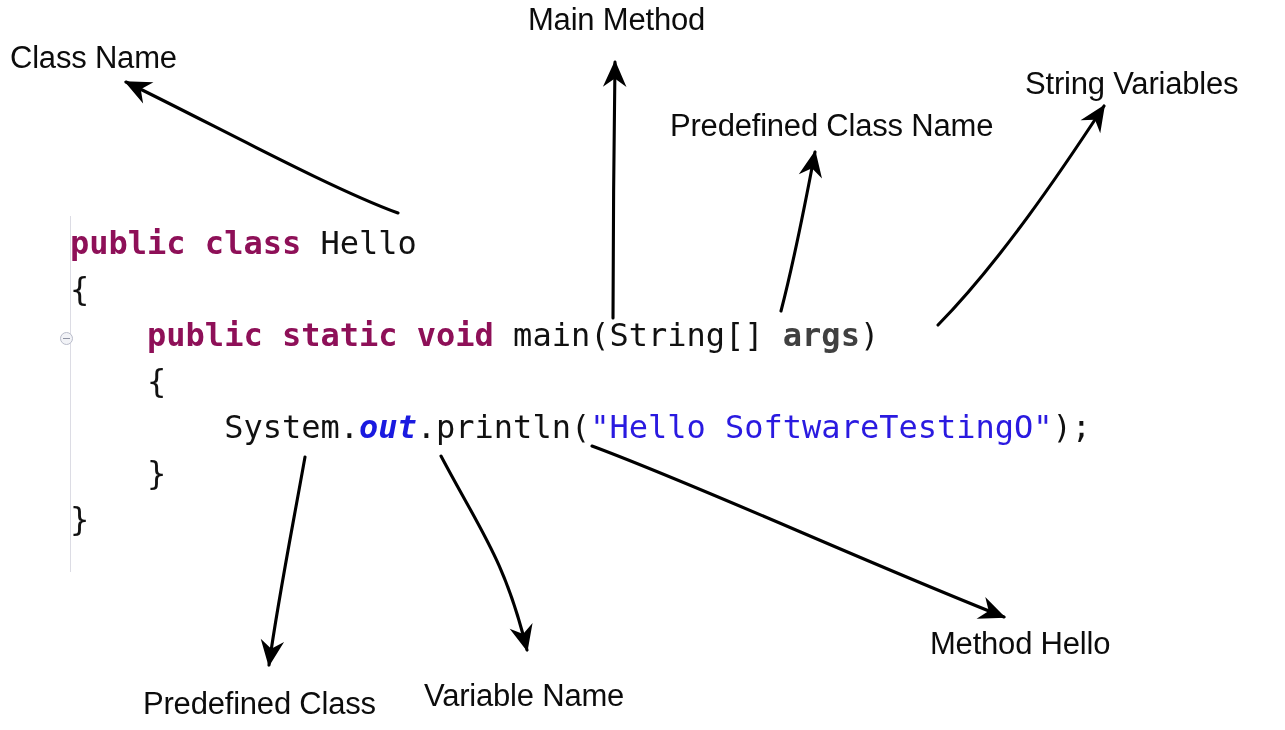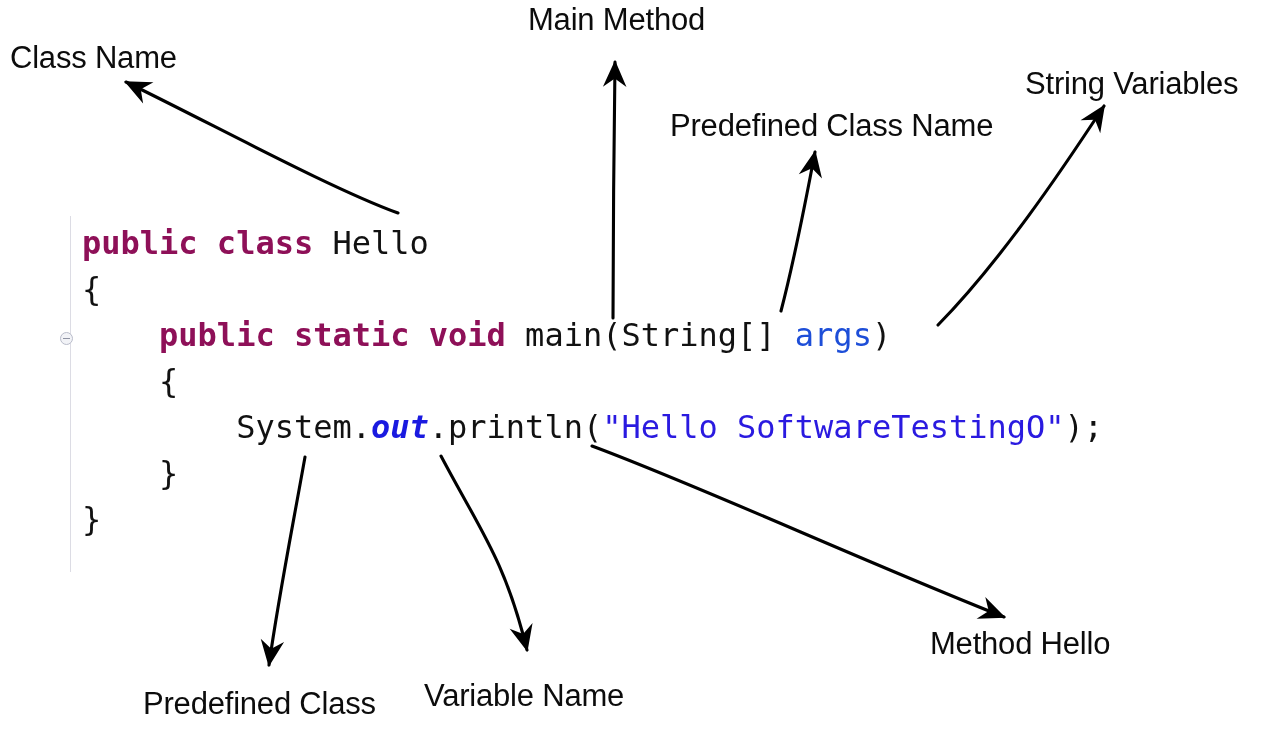--- a/index.html
+++ b/index.html
@@ -30,24 +30,24 @@
   #code {
     position: absolute;
     left: 70px;
     top: 220px;
     font-family: "DejaVu Sans Mono", "Liberation Mono", monospace;
     font-size: 32px;
     line-height: 46px;
     color: #111111;
     white-space: pre;
   }
-  .code-line { height: 46px; padding-left: 12px; }
+  .code-line { height: 46px; }
   .kw      { color: #8e1058; font-weight: bold; }
   .plain   { color: #111111; }
-  .param   { color: #1d4ed8; }
+  .param   { color: #404040; font-weight: bold; }
   .field   { color: #1a1ae0; font-weight: bold; font-style: italic; }
   .str     { color: #2a1ae0; }
 
   
   #gutter-line {
     position: absolute;
     left: 70px;
     top: 216px;
     width: 1px;
     height: 356px;

